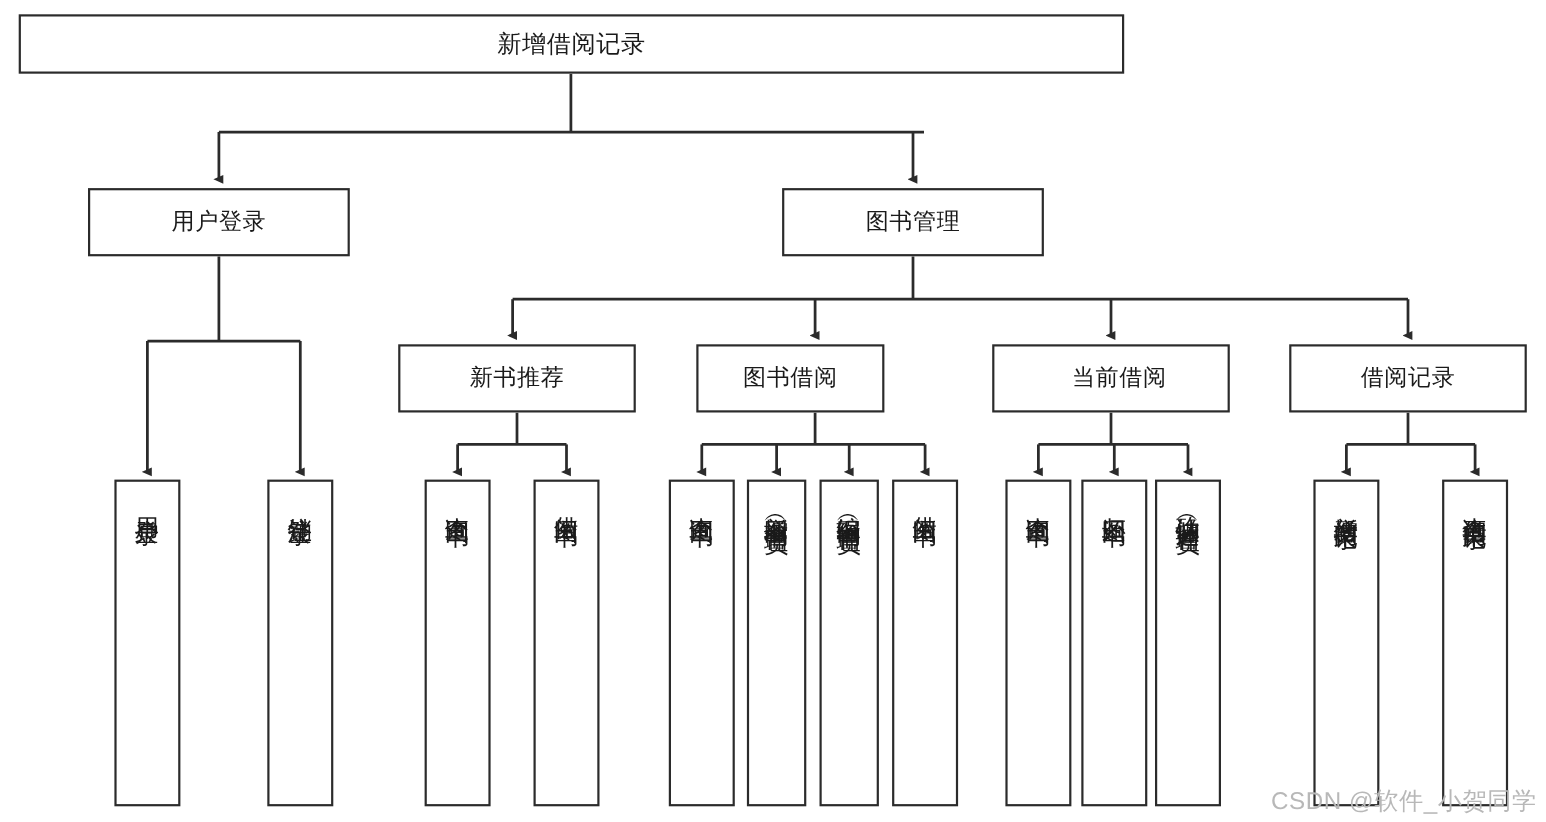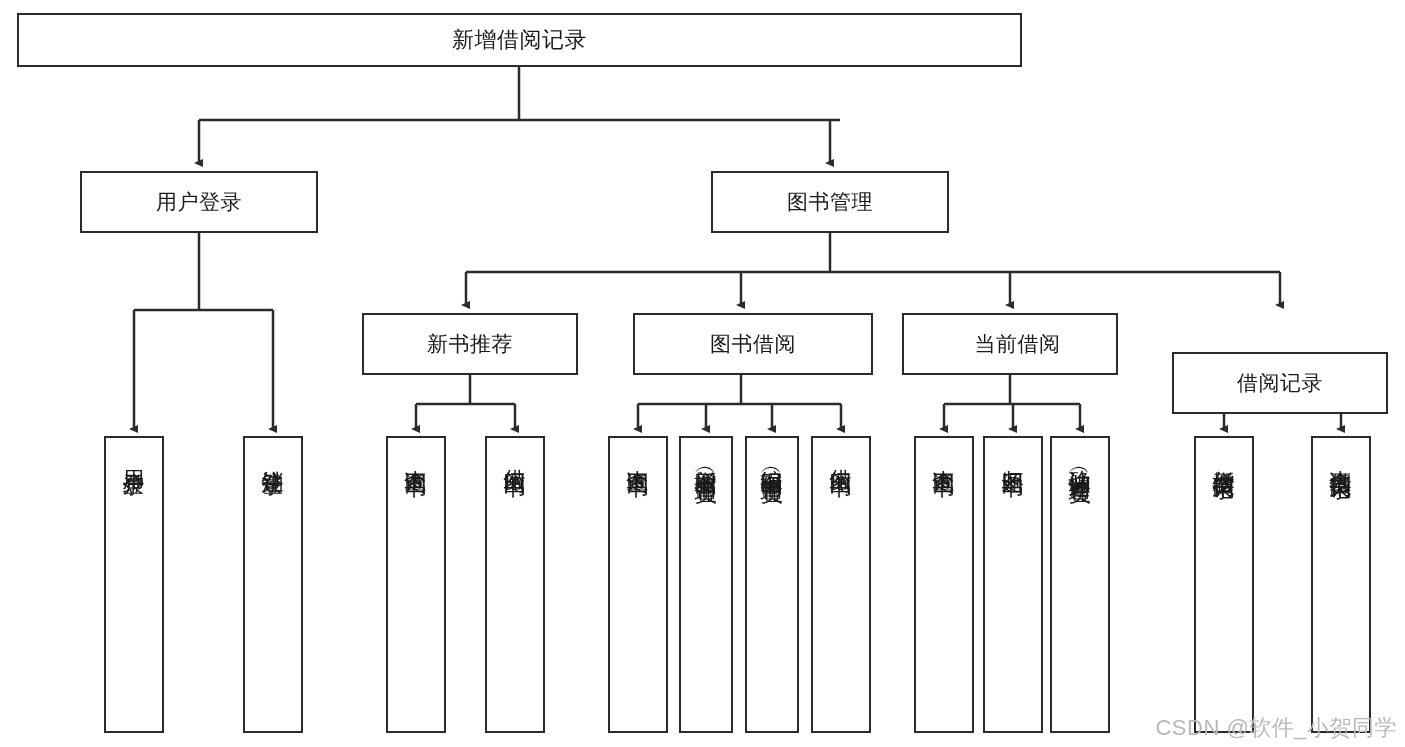--- a/index.html
+++ b/index.html
@@ -136,27 +136,27 @@
   <div class="node horizontal" style="left:80px; top:171px; width:238px; height:62px;">
     <span class="label">用户登录</span>
   </div>
   <div class="node horizontal" style="left:711px; top:171px; width:238px; height:62px;">
     <span class="label">图书管理</span>
   </div>
 
   <div class="node horizontal" style="left:362px; top:313px; width:216px; height:62px;">
     <span class="label">新书推荐</span>
   </div>
-  <div class="node horizontal" style="left:633px; top:313px; width:240px; height:62px;">
+  <div class="node horizontal" style="left:633px; top:313px; width:171px; height:62px;">
     <span class="label">图书借阅</span>
   </div>
   <div class="node horizontal" style="left:902px; top:313px; width:216px; height:62px;padding-left:15px;">
     <span class="label">当前借阅</span>
   </div>
-  <div class="node horizontal" style="left:1172px; top:313px; width:216px; height:62px;margin-top:39px;">
+  <div class="node horizontal" style="left:1172px; top:313px; width:216px; height:62px;">
     <span class="label">借阅记录</span>
   </div>
 
   <div class="node vertical" style="left:104px; top:436px; width:60px; height:297px;">
     <span class="label">用户登录</span>
   </div>
   <div class="node vertical" style="left:243px; top:436px; width:60px; height:297px;">
     <span class="label">注销登录</span>
   </div>
 

